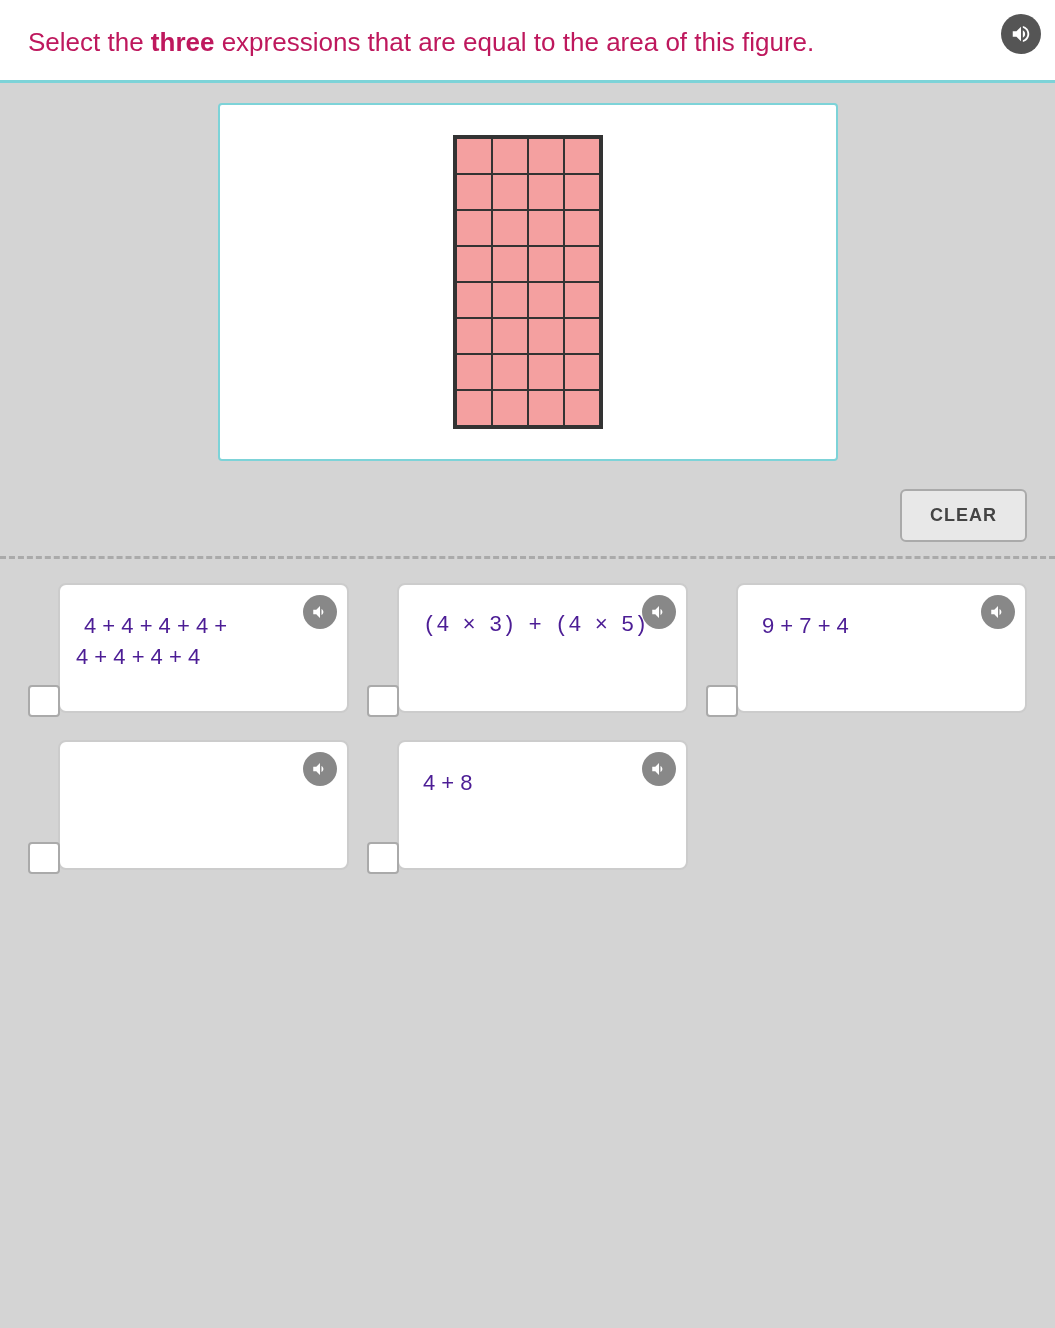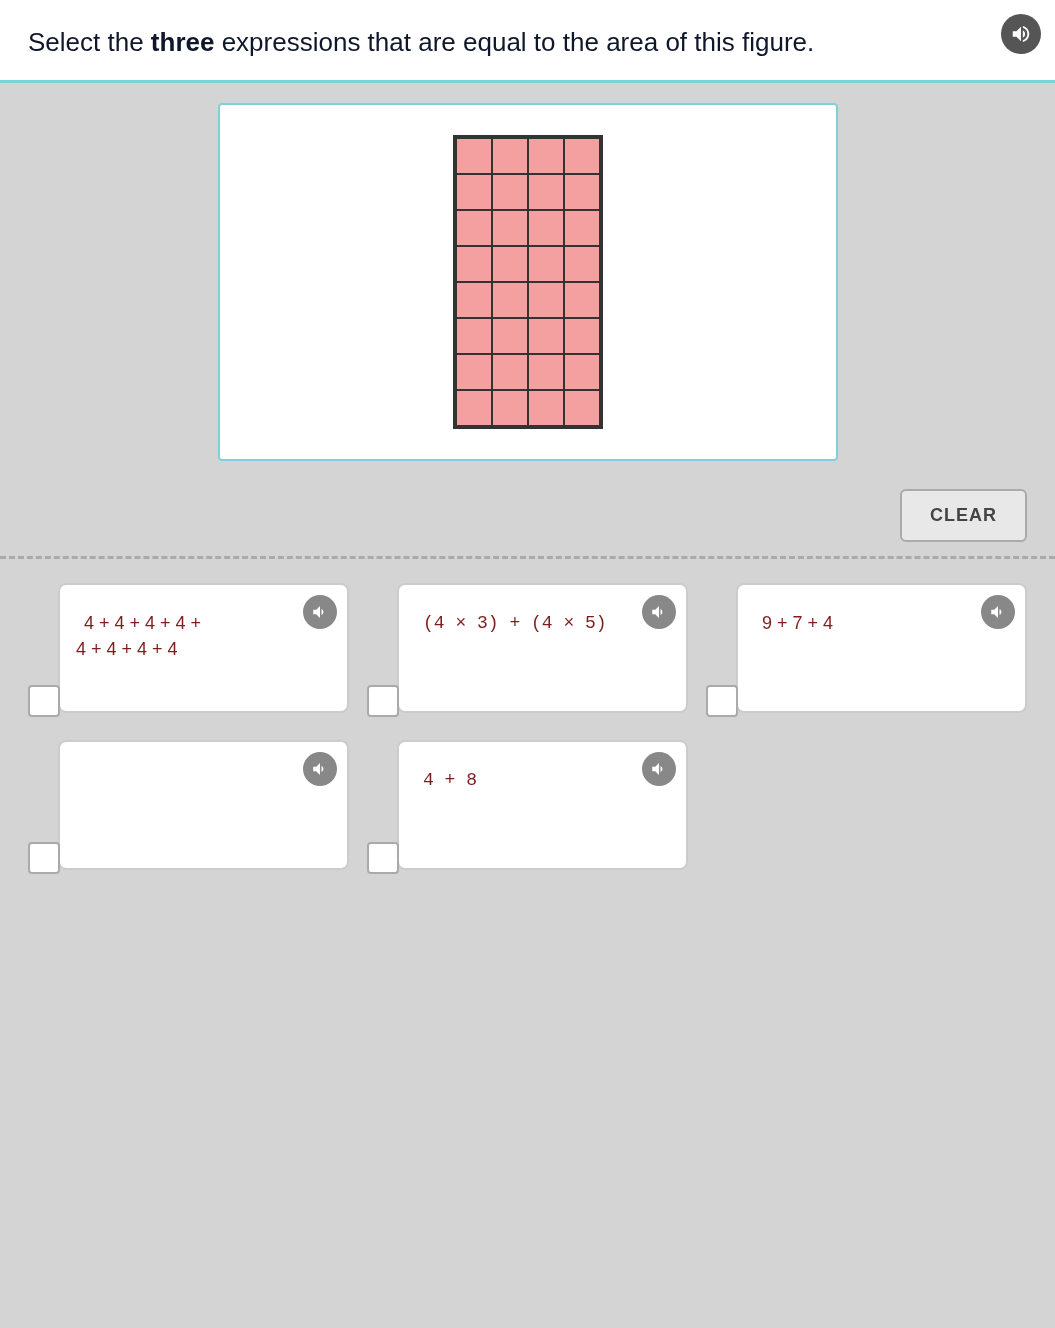--- a/index.html
+++ b/index.html
@@ -15,21 +15,21 @@
     .top-bar {
       background: #fff;
       border-bottom: 3px solid #7dd3d8;
       padding: 24px 28px 20px 28px;
       position: relative;
     }
 
     .question-text {
       font-size: 26px;
       line-height: 1.4;
-      color: #0f172a;
+      color: #be185d;
     }
 
     .question-text strong {
       font-weight: 900;
     }
 
     .speaker-top {
       position: absolute;
       top: 14px;
       right: 14px;
@@ -122,22 +122,22 @@
       border-radius: 8px;
       flex: 1;
       min-height: 130px;
       padding: 16px 16px 16px 16px;
       position: relative;
       display: flex;
       flex-direction: column;
     }
 
     .option-text {
-      font-size: 18px;
-      color: #7f1d1d;
+      font-size: 22px;
+      color: #4c1d95;
       padding: 0 8px;
       flex: 1;
       line-height: 1.4;
       margin-top: 28px;
     }
 
     .speaker-btn {
       position: absolute;
       top: 10px;
       right: 10px;
@@ -302,21 +302,21 @@
       <div style="display:flex;align-items:flex-start;flex:1;">
         <div style="margin-top:52px;margin-right:-2px;z-index:2;">
           <span class="left-checkbox" style="cursor: pointer;"></span>
         </div>
         <div class="option-card" style="flex:1;">
           <div class="speaker-btn">
             <svg viewBox="0 0 24 24">
               <path d="M3 9v6h4l5 5V4L7 9H3zm13.5 3c0-1.77-1.02-3.29-2.5-4.03v8.05c1.48-.73 2.5-2.25 2.5-4.02z"></path>
             </svg>
           </div>
-          <div style="padding-top:10px;font-family:Liberation Mono, monospace;">
+          <div style="padding-top:10px;">
             <span class="option-text">4 + 8</span>
           </div>
         </div>
       </div>
 
       <div style="flex:1;"></div>
 
     </div>
 
   </div>

